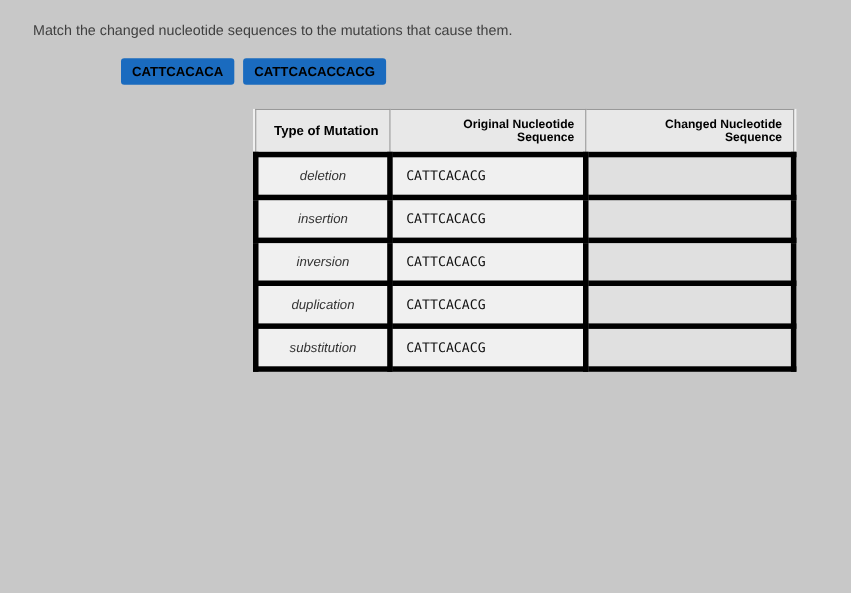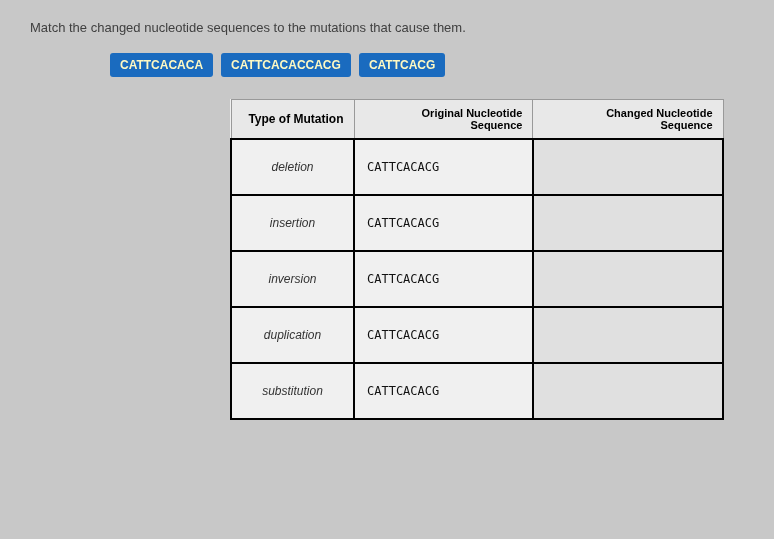--- a/index.html
+++ b/index.html
@@ -18,21 +18,21 @@
     }
     .drag-items {
       display: flex;
       flex-wrap: wrap;
       gap: 8px;
       margin-bottom: 22px;
       padding-left: 80px;
     }
     .drag-chip {
       background: #1a6bbf;
-      color: #fef9c3;
+      color: #000000;
       font-size: 12px;
       font-weight: bold;
       padding: 5px 10px;
       border-radius: 3px;
       cursor: grab;
       user-select: none;
     }
     .table-wrapper {
       margin-left: 200px;
       margin-right: 20px;
@@ -45,22 +45,22 @@
     thead tr th {
       border: 1px solid #999;
       padding: 7px 10px;
       text-align: right;
       font-size: 12px;
       font-weight: bold;
       background: #e8e8e8;
       vertical-align: middle;
     }
     tbody tr td {
-      border: 2px solid #000000;
-      padding: 20px 12px;
+      border: 5px solid #000000;
+      padding: 10px 12px;
       font-size: 12px;
       vertical-align: middle;
     }
     tbody tr td:first-child {
       text-align: center;
       font-style: italic;
       color: #333;
       width: 110px;
     }
     tbody tr td:nth-child(2) {
@@ -79,21 +79,20 @@
   </style>
 </head>
 <body>
 
 <p class="instruction">Match the changed nucleotide sequences to the mutations that cause them.</p>
 
 <div class="drag-items">
 
 <div class="drag-chip">CATTCACACA</div>
     <div class="drag-chip">CATTCACACCACG</div>
-    <div class="drag-chip">CATTCACG</div>
   </div>
 
 <div class="table-wrapper">
   <table>
     <thead>
       <tr>
         <th>Type of Mutation</th>
         <th class="col-header-small">
           Original Nucleotide<br>Sequence
         </th>

